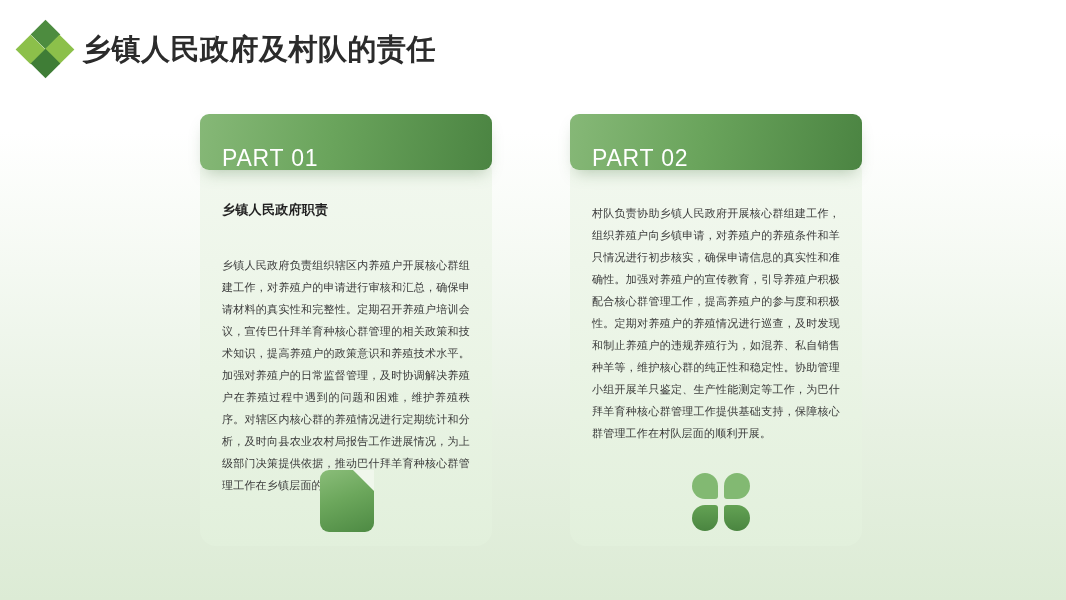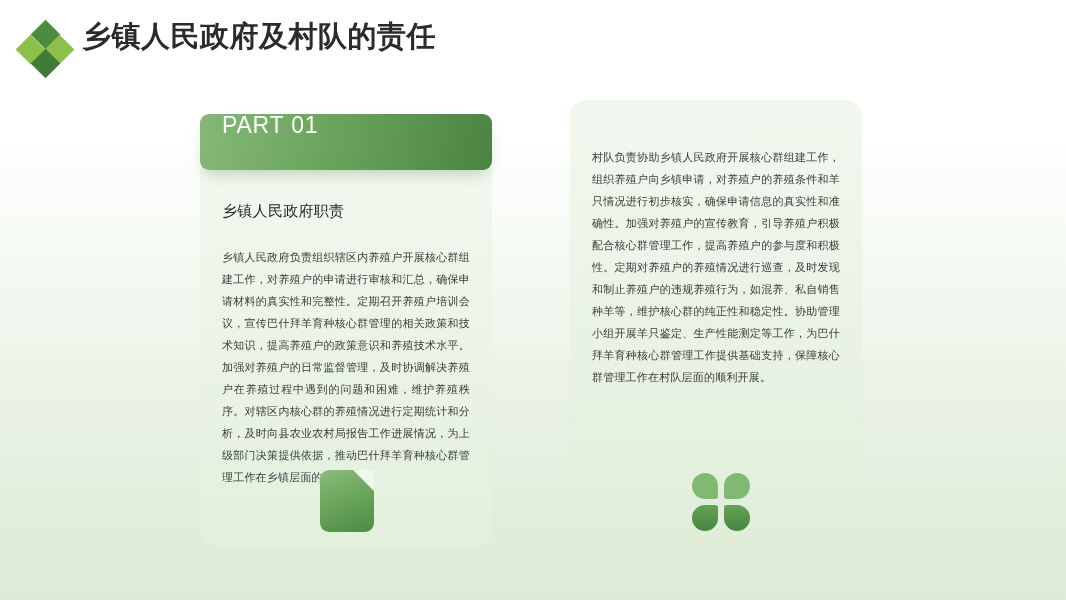--- a/index.html
+++ b/index.html
@@ -22,21 +22,21 @@
     background: linear-gradient(to bottom, #ffffff 0%, #ffffff 22%, #f4f9f2 45%, #e7f1e2 72%, #dcebd5 100%);
     overflow: hidden;
   }
 
   
   .slide-header {
     position: absolute;
     left: 18px;
     top: 22px;
     display: flex;
-    align-items: flex-start;
+    align-items: center;
     gap: 10px;
   }
   .logo-mark {
     width: 54px;
     height: 54px;
     position: relative;
     flex: none;
   }
   .logo-mark .dia {
     position: absolute;
@@ -75,21 +75,21 @@
   .column.col-1 { left: 200px; }
   .column.col-2 { left: 570px; }
 
   .part-banner {
     position: relative;
     height: 56px;
     border-radius: 9px;
     background: linear-gradient(100deg, #86b877 0%, #6aa45c 45%, #4b8442 100%);
     box-shadow: 0 8px 16px -6px rgba(60, 110, 55, 0.35);
     display: flex;
-    align-items: flex-start;
+    align-items: flex-end;
     padding-left: 22px;
     box-sizing: border-box;
     z-index: 3;
   }
   .part-label {
     color: #ffffff;
     font-size: 23px;
     font-weight: 400;
     letter-spacing: 0.8px;
     line-height: 1;
@@ -100,24 +100,24 @@
     margin-top: -14px;
     padding: 46px 16px 26px 16px;
     border-radius: 16px;
     background: linear-gradient(to bottom, #f2f8ef 0%, #eaf4e5 55%, #e2f0dc 100%);
     box-sizing: border-box;
     min-height: 390px;
     z-index: 1;
   }
 
   .card-heading {
-    font-size: 15px;
-    font-weight: 400;
+    font-size: 13px;
+    font-weight: 700;
     color: #1f1f1f;
-    margin: 0 0 26px 6px;
+    margin: 0 0 36px 6px;
     letter-spacing: 0.3px;
     line-height: 1.2;
   }
 
   .card-body {
     margin: 0 6px;
     font-size: 11px;
     line-height: 2.0;
     color: #3a3a3a;
     text-align: justify;
@@ -192,20 +192,23 @@
       </div>
       <div class="card">
         <h2 class="card-heading">乡镇人民政府职责</h2>
         <div class="card-body">
           <p>乡镇人民政府负责组织辖区内养殖户开展核心群组建工作，对养殖户的申请进行审核和汇总，确保申请材料的真实性和完整性。定期召开养殖户培训会议，宣传巴什拜羊育种核心群管理的相关政策和技术知识，提高养殖户的政策意识和养殖技术水平。加强对养殖户的日常监督管理，及时协调解决养殖户在养殖过程中遇到的问题和困难，维护养殖秩序。对辖区内核心群的养殖情况进行定期统计和分析，及时向县农业农村局报告工作进展情况，为上级部门决策提供依据，推动巴什拜羊育种核心群管理工作在乡镇层面的有效落实。</p>
         </div>
       </div>
     </div>
 
     <div class="column col-2">
+      <div class="part-banner">
+        <span class="part-label">PART 02</span>
+      </div>
       <div class="card">
         <div class="card-body">
           <p>村队负责协助乡镇人民政府开展核心群组建工作，组织养殖户向乡镇申请，对养殖户的养殖条件和羊只情况进行初步核实，确保申请信息的真实性和准确性。加强对养殖户的宣传教育，引导养殖户积极配合核心群管理工作，提高养殖户的参与度和积极性。定期对养殖户的养殖情况进行巡查，及时发现和制止养殖户的违规养殖行为，如混养、私自销售种羊等，维护核心群的纯正性和稳定性。协助管理小组开展羊只鉴定、生产性能测定等工作，为巴什拜羊育种核心群管理工作提供基础支持，保障核心群管理工作在村队层面的顺利开展。</p>
         </div>
       </div>
     </div>
 
   </div>
 
   <div class="deco deco-doc">

